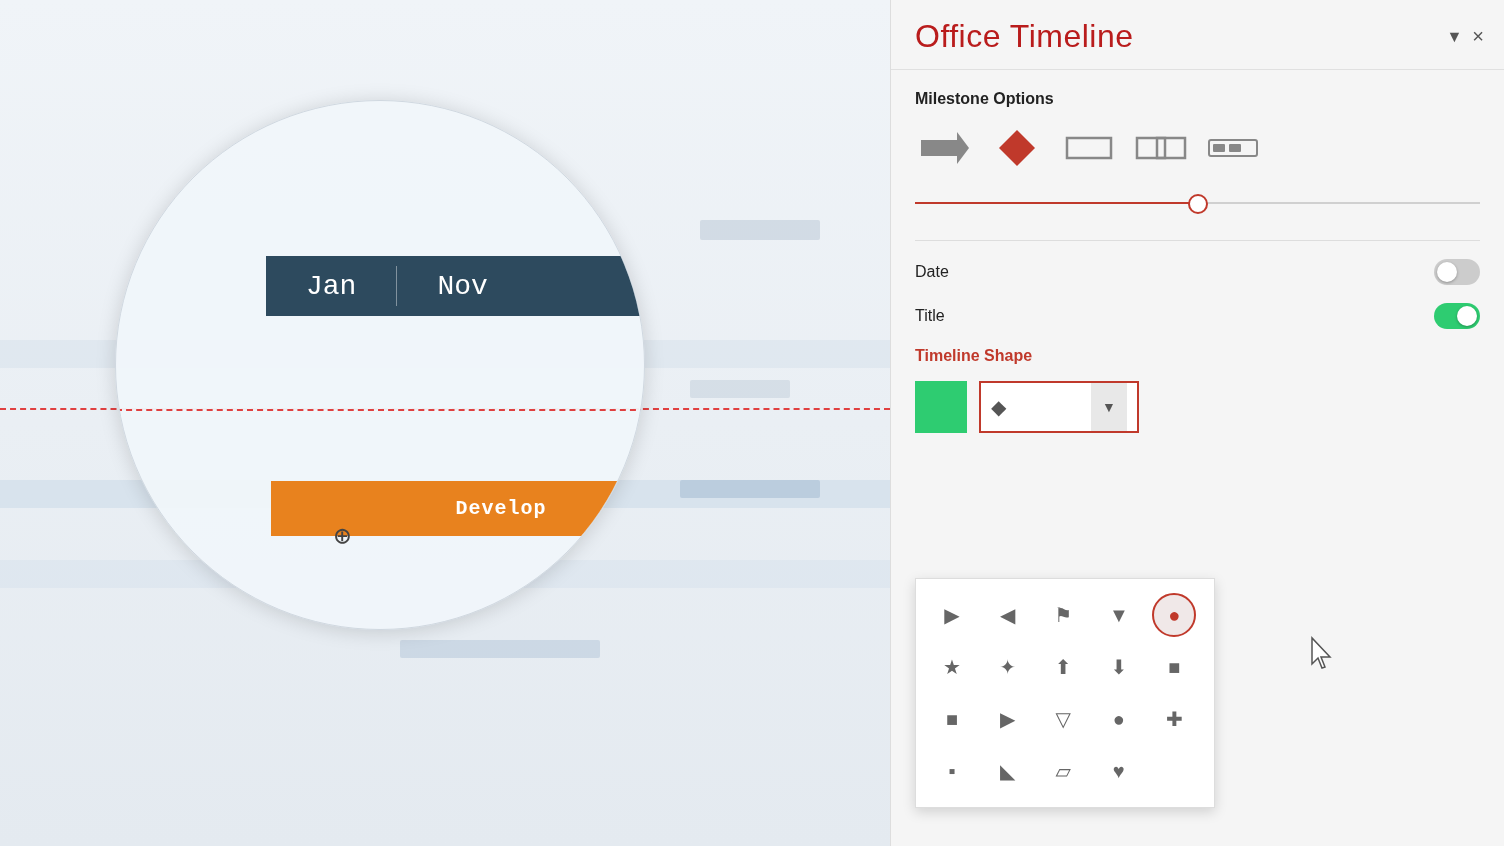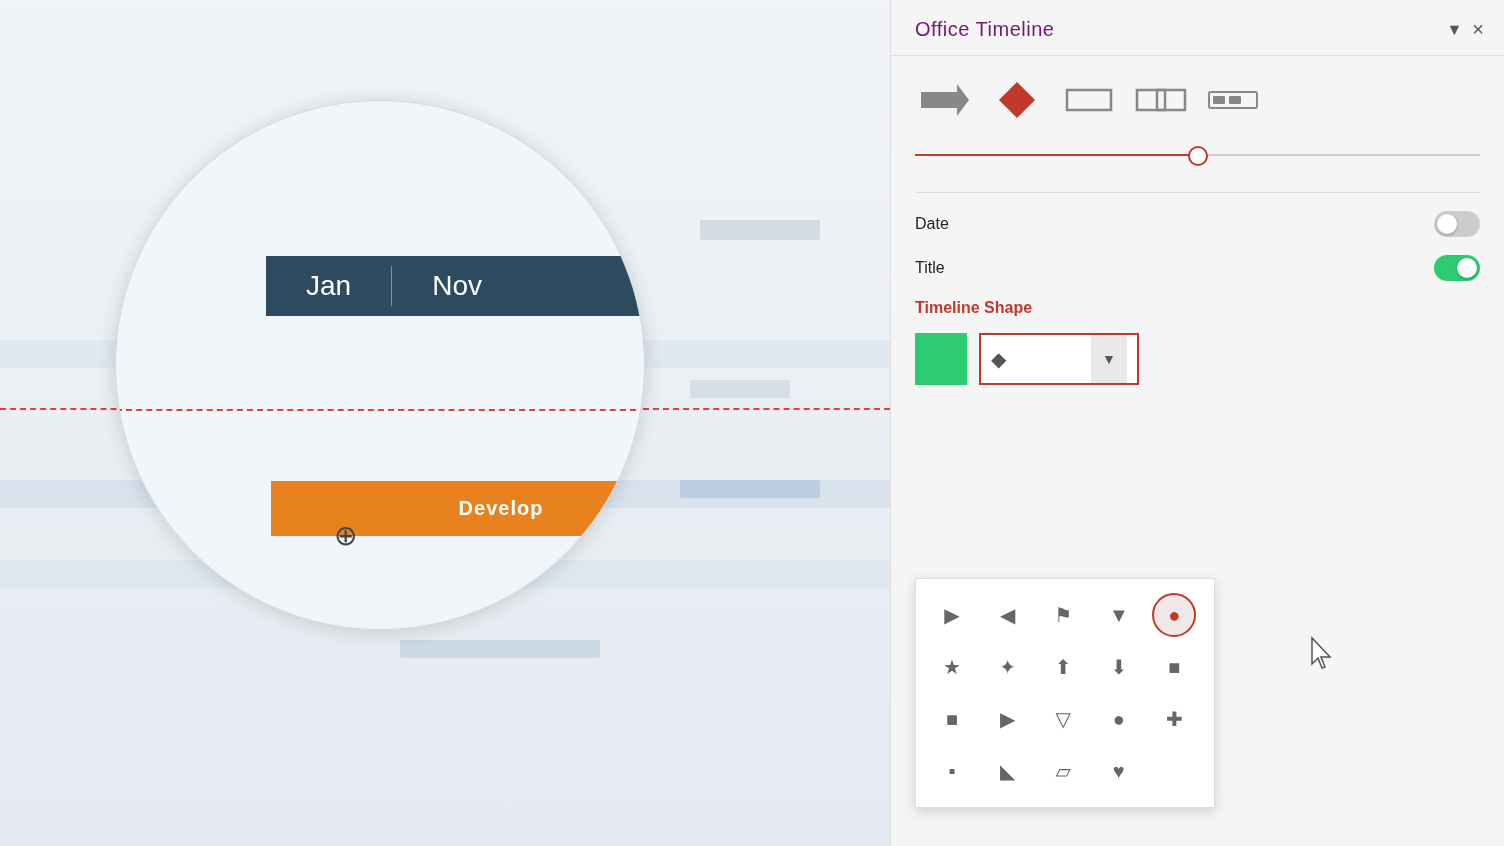--- a/index.html
+++ b/index.html
@@ -40,20 +40,21 @@
       top: 100px;
       left: 115px;
       width: 530px;
       height: 530px;
       border-radius: 50%;
       background: rgba(240, 245, 250, 0.95);
       border: 1px solid #d0d8e0;
       overflow: hidden;
       z-index: 10;
       box-shadow: 0 2px 20px rgba(0,0,0,0.15);
+      font-family: Liberation Mono, monospace;
     }
 
     
     .timeline-header {
       position: absolute;
       top: 155px;
       left: 150px;
       width: 510px;
       height: 60px;
       background: #2d4a5e;
@@ -132,22 +133,22 @@
     .panel-header {
       display: flex;
       align-items: center;
       justify-content: space-between;
       padding: 18px 20px 14px 24px;
       background: #f5f5f5;
       border-bottom: 1px solid #e0e0e0;
     }
 
     .panel-title {
-      color: #701a75;
-      font-size: 20px;
+      color: #b91c1c;
+      font-size: 32px;
       font-weight: 400;
       letter-spacing: 0.5px;
     }
 
     .panel-header-icons {
       display: flex;
       align-items: center;
       gap: 10px;
     }
 
@@ -458,20 +459,21 @@
   <div class="panel-header">
     <span class="panel-title">Office Timeline</span>
     <div class="panel-header-icons">
       <span class="dropdown-arrow-icon">▼</span>
       <span class="close-icon">×</span>
     </div>
   </div>
 
   <div class="panel-body">
 
+    <div class="section-title">Milestone Options</div>
 
     <div class="shape-options">
 
       <button class="shape-btn">
         <svg width="48" height="32" viewBox="0 0 48 32">
           <rect x="0" y="8" width="36" height="16" fill="#888"></rect>
           <polygon points="36,0 48,16 36,32" fill="#888"></polygon>
         </svg>
       </button>
 

